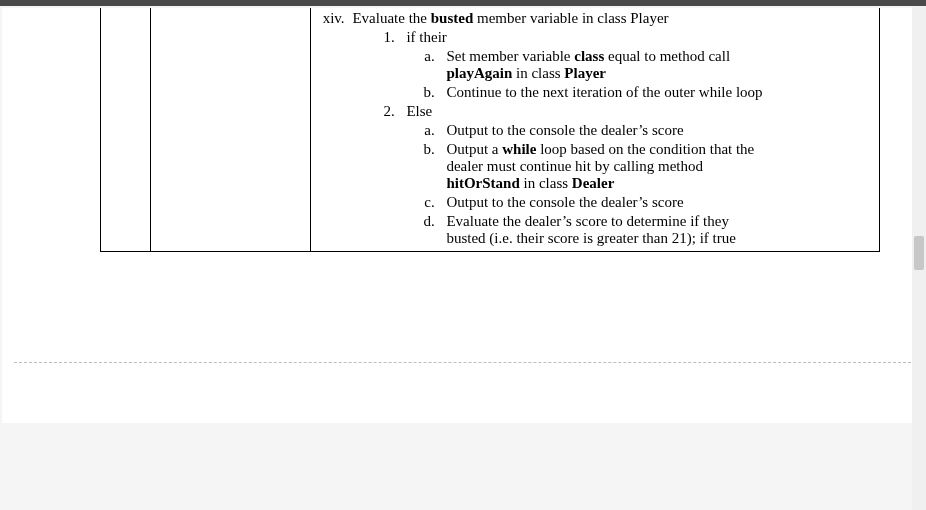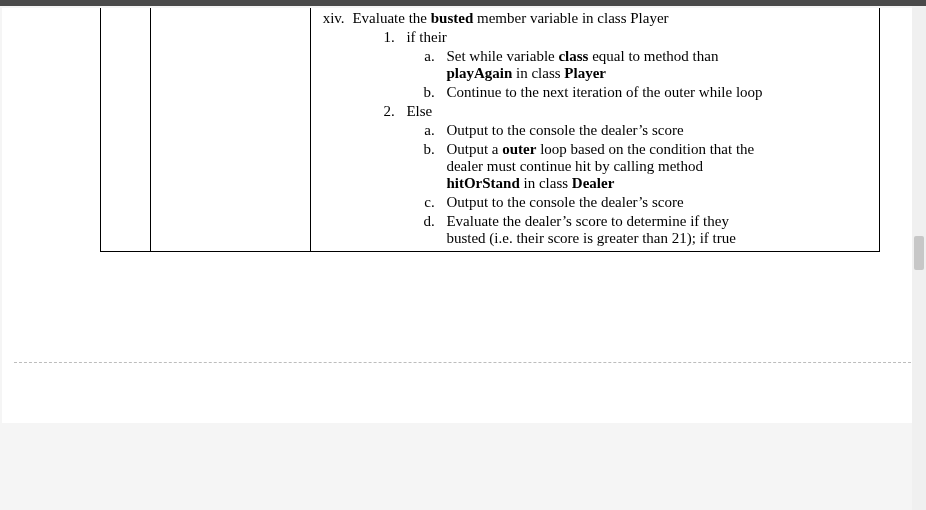--- a/index.html
+++ b/index.html
@@ -111,21 +111,21 @@
           </div>
 
           <div class="lvl-num">
             <span class="marker">1.</span>
             <span class="text">if their</span>
           </div>
 
           <div class="lvl-alpha">
             <span class="marker-a">a.</span>
             <span class="text narrow">
-              <span>Set while variable </span><b>class</b><span> equal to method than </span><b>playAgain</b><span> in class </span><b>Player</b>
+              <span>Set member variable </span><b>class</b><span> equal to method call </span><b>playAgain</b><span> in class </span><b>Player</b>
             </span>
           </div>
 
           <div class="lvl-alpha">
             <span class="marker-a">b.</span>
             <span class="text narrow">Continue to the next iteration of the outer while loop</span>
           </div>
 
           <div class="lvl-num">
             <span class="marker">2.</span>
@@ -133,21 +133,21 @@
           </div>
 
           <div class="lvl-alpha">
             <span class="marker-a">a.</span>
             <span class="text narrow">Output to the console the dealer’s score</span>
           </div>
 
           <div class="lvl-alpha">
             <span class="marker-a">b.</span>
             <span class="text narrow">
-              <span>Output a </span><b>outer</b><span> loop based on the condition that the dealer must continue hit by calling method </span><b>hitOrStand</b><span> in class </span><b>Dealer</b>
+              <span>Output a </span><b>while</b><span> loop based on the condition that the dealer must continue hit by calling method </span><b>hitOrStand</b><span> in class </span><b>Dealer</b>
             </span>
           </div>
 
           <div class="lvl-alpha">
             <span class="marker-a">c.</span>
             <span class="text narrow">Output to the console the dealer’s score</span>
           </div>
 
           <div class="lvl-alpha">
             <span class="marker-a">d.</span>

